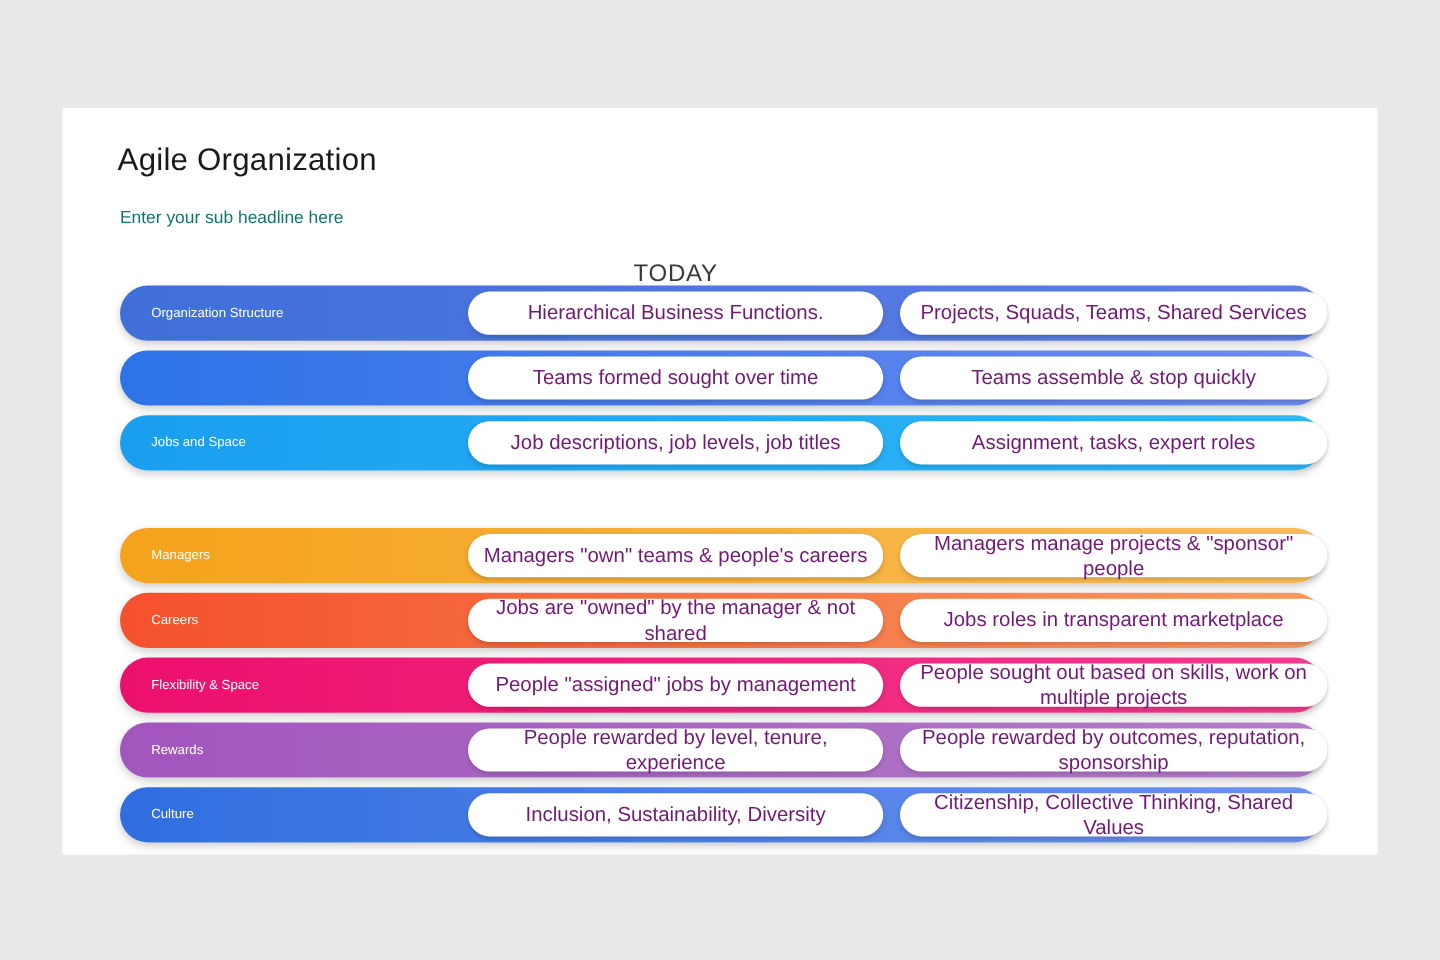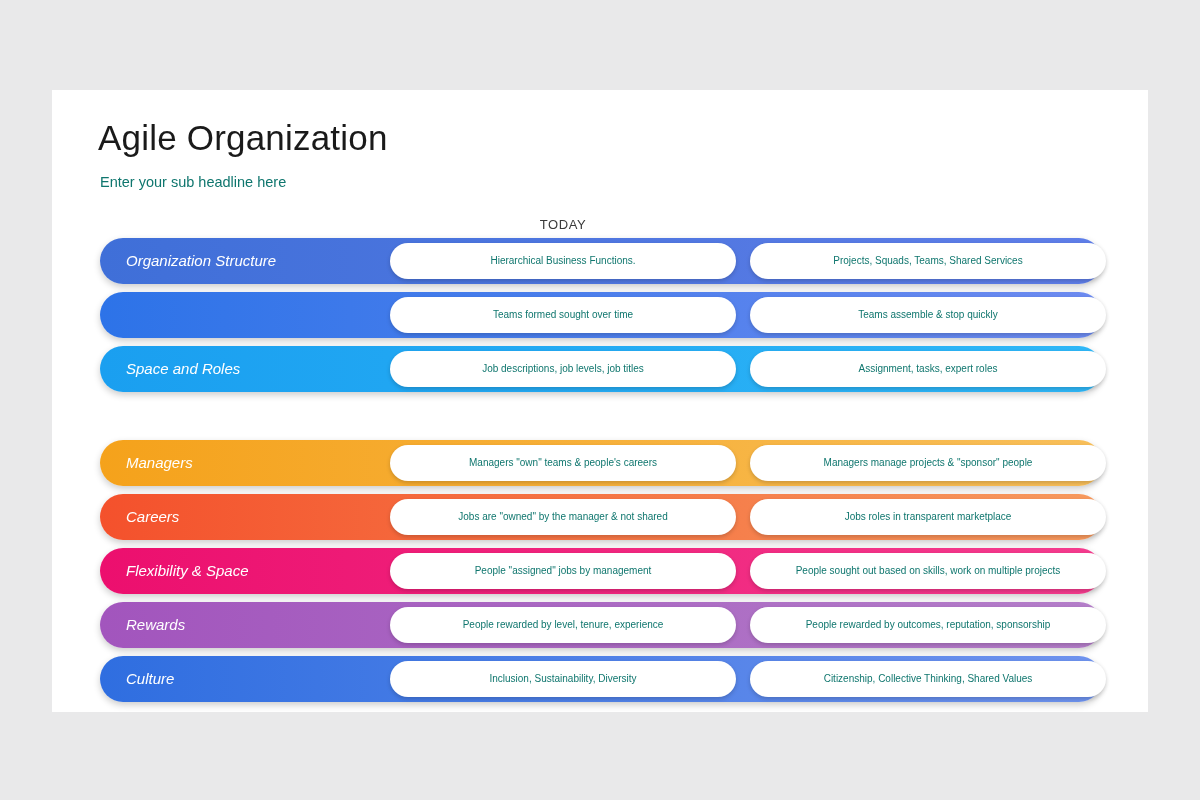--- a/index.html
+++ b/index.html
@@ -16,38 +16,38 @@
     left: 52px;
     top: 90px;
     width: 1096px;
     height: 622px;
     background: #ffffff;
   }
   .title {
     position: absolute;
     left: 46px;
     top: 28px;
-    font-size: 35px;
+    font-size: 26px;
     color: #1a1a1a;
     letter-spacing: 0.2px;
     font-weight: normal;
     white-space: nowrap;
   }
   .subtitle {
     position: absolute;
     left: 48px;
     top: 84px;
     font-size: 14.5px;
     color: #0f766e;
     white-space: nowrap;
   }
   .col-head {
     position: absolute;
     top: 127px;
-    font-size: 13px;
+    font-size: 20px;
     color: #3a3a3a;
     text-align: center;
     letter-spacing: 0.6px;
   }
   .col-head.today { left: 338px; width: 346px; }
   .col-head.future { left: 698px; width: 346px; }
 
   #rows {
     position: absolute;
     left: 48px;
@@ -60,42 +60,41 @@
     margin-bottom: 8px;
     border-radius: 23px;
     box-shadow: 0 3px 7px rgba(0,0,0,0.20);
   }
   .row-label {
     position: absolute;
     left: 26px;
     top: 0;
     height: 46px;
     line-height: 46px;
-    font-size: 15px;
+    font-size: 11px;
     color: #ffffff;
     white-space: nowrap;
-    font-style: italic;
   }
   .pill {
     position: absolute;
     top: 5px;
     height: 36px;
     background: #ffffff;
     border-radius: 18px;
     box-shadow: 0 2px 4px rgba(0,0,0,0.18);
     display: flex;
     align-items: center;
     justify-content: center;
     text-align: center;
     padding: 0 10px;
     box-sizing: border-box;
   }
   .pill span {
-    font-size: 10px;
-    color: #0f766e;
+    font-size: 17px;
+    color: #701a75;
     line-height: 1.25;
   }
   .pill.today { left: 290px; width: 346px; }
   .pill.future { left: 650px; width: 356px; }
 </style>
 </head>
 <body>
 
 <div id="slide">
 
@@ -116,21 +115,21 @@
       </div>
       <div class="row" style="background: linear-gradient(90deg, rgb(45, 115, 232) 0%, rgb(109, 139, 240) 100%);">
         <div class="pill today">
           <span>Teams formed sought over time</span>
         </div>
         <div class="pill future">
           <span>Teams assemble &amp; stop quickly</span>
         </div>
       </div>
       <div class="row" style="background: linear-gradient(90deg, rgb(26, 159, 240) 0%, rgb(47, 183, 247) 100%);">
-        <div class="row-label">Space and Roles</div>
+        <div class="row-label">Jobs and Space</div>
         <div class="pill today">
           <span>Job descriptions, job levels, job titles</span>
         </div>
         <div class="pill future">
           <span>Assignment, tasks, expert roles</span>
         </div>
       </div>
       <div class="row" style="background: linear-gradient(90deg, rgb(245, 162, 27) 0%, rgb(248, 191, 90) 100%); margin-top: 48px;">
         <div class="row-label">Managers</div>
         <div class="pill today">

